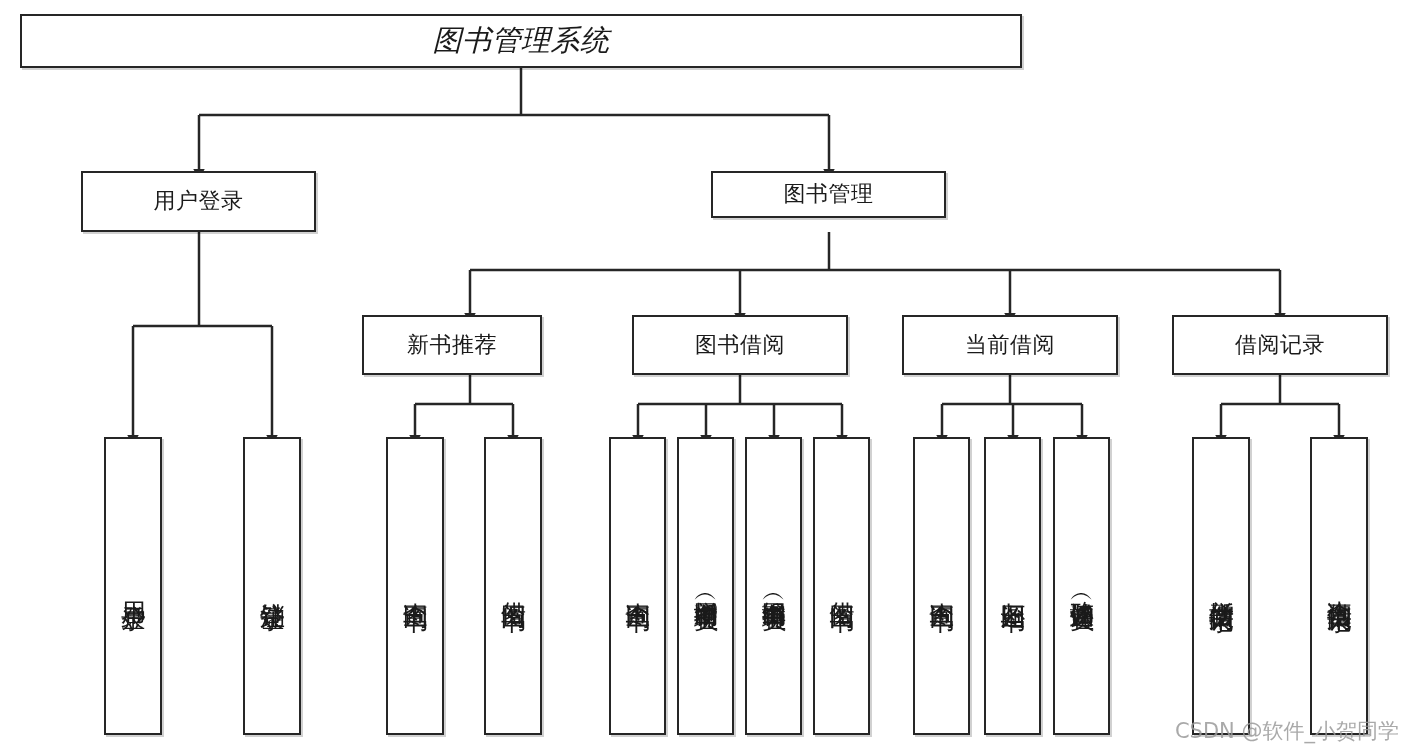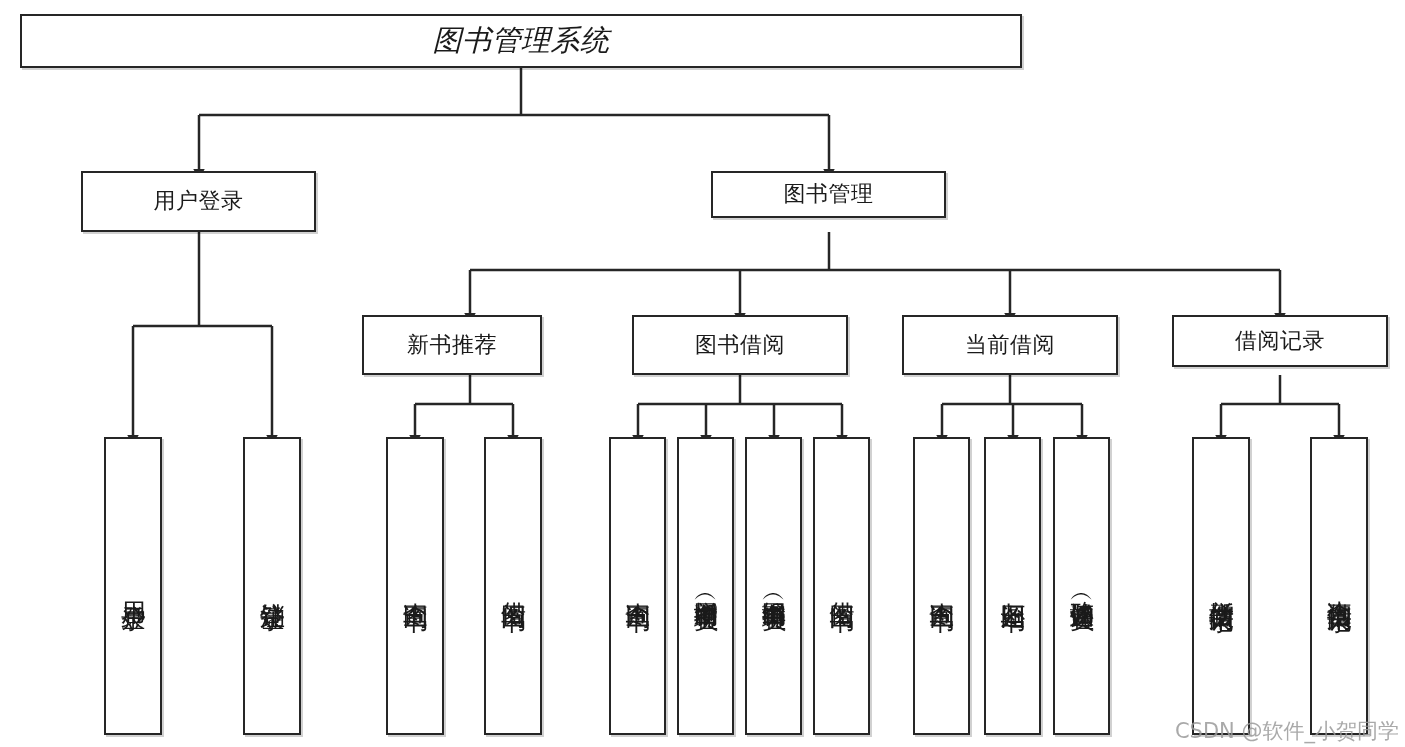--- a/index.html
+++ b/index.html
@@ -139,21 +139,21 @@
       </div>
       <div class="node horiz" style="left: 362px; top: 315px; width: 180px; height: 60px;">
         <span class="label">新书推荐</span>
       </div>
       <div class="node horiz" style="left: 632px; top: 315px; width: 216px; height: 60px;">
         <span class="label">图书借阅</span>
       </div>
       <div class="node horiz" style="left: 902px; top: 315px; width: 216px; height: 60px;">
         <span class="label">当前借阅</span>
       </div>
-      <div class="node horiz" style="left: 1172px; top: 315px; width: 216px; height: 52px;">
+      <div class="node horiz" style="left: 1172px; top: 315px; width: 216px; height: 60px;">
         <span class="label">借阅记录</span>
       </div>
       <div class="node vert" style="left: 104px; top: 437px; width: 58px; height: 298px;">
         <span class="label">用户登录</span>
       </div>
       <div class="node vert" style="left: 243px; top: 437px; width: 58px; height: 298px;">
         <span class="label">注销登录</span>
       </div>
       <div class="node vert" style="left: 386px; top: 437px; width: 58px; height: 298px;">
         <span class="label">查询图书</span>

